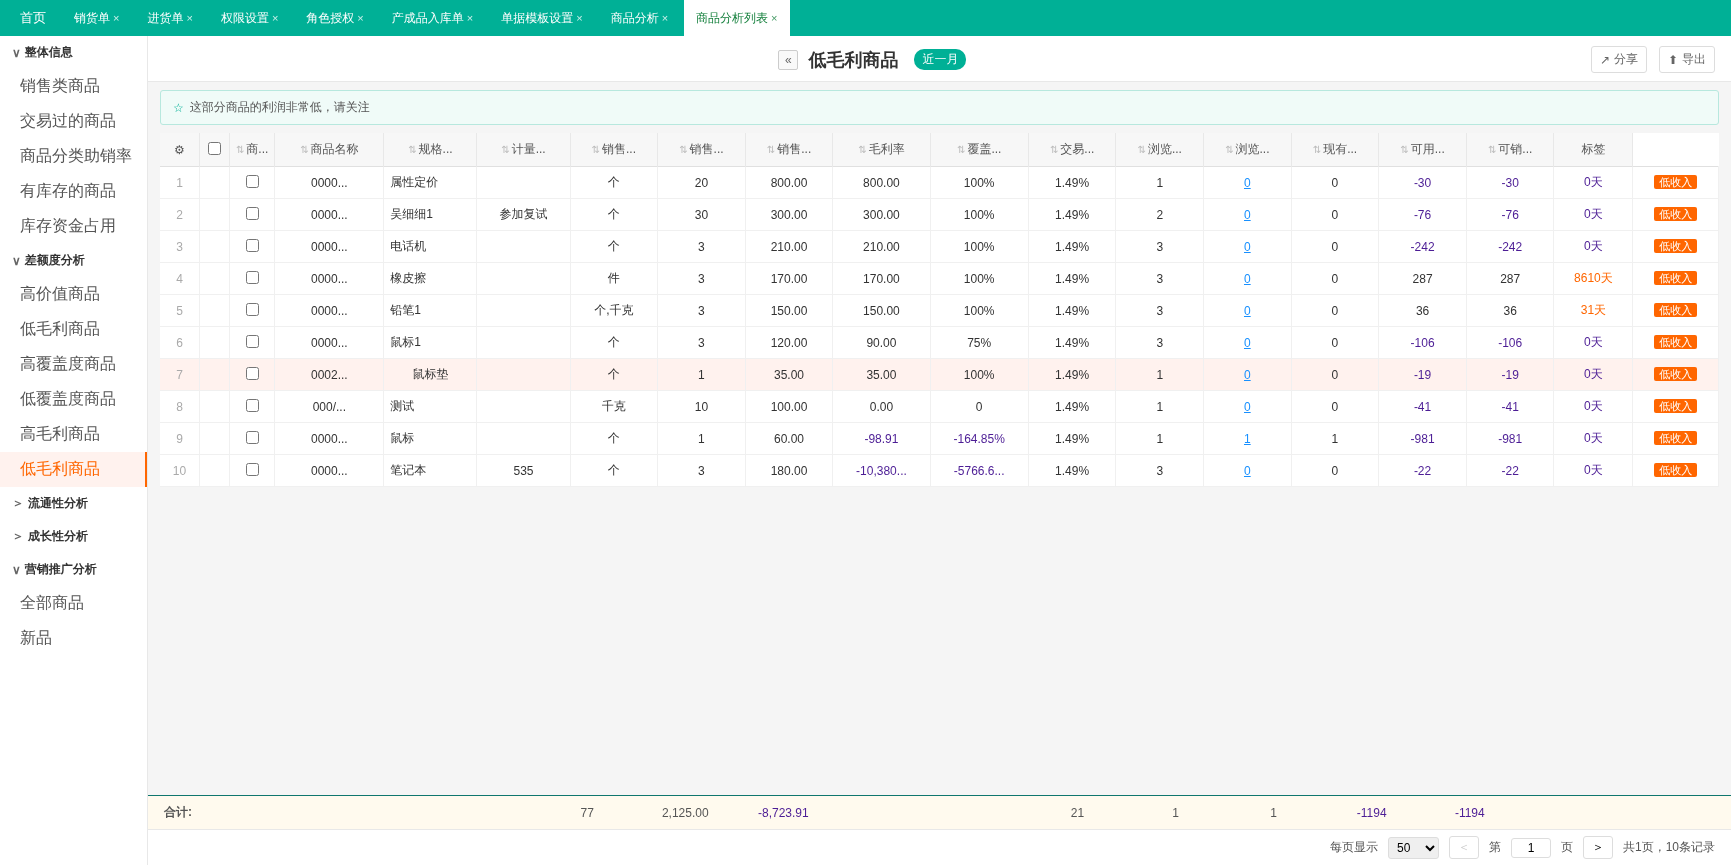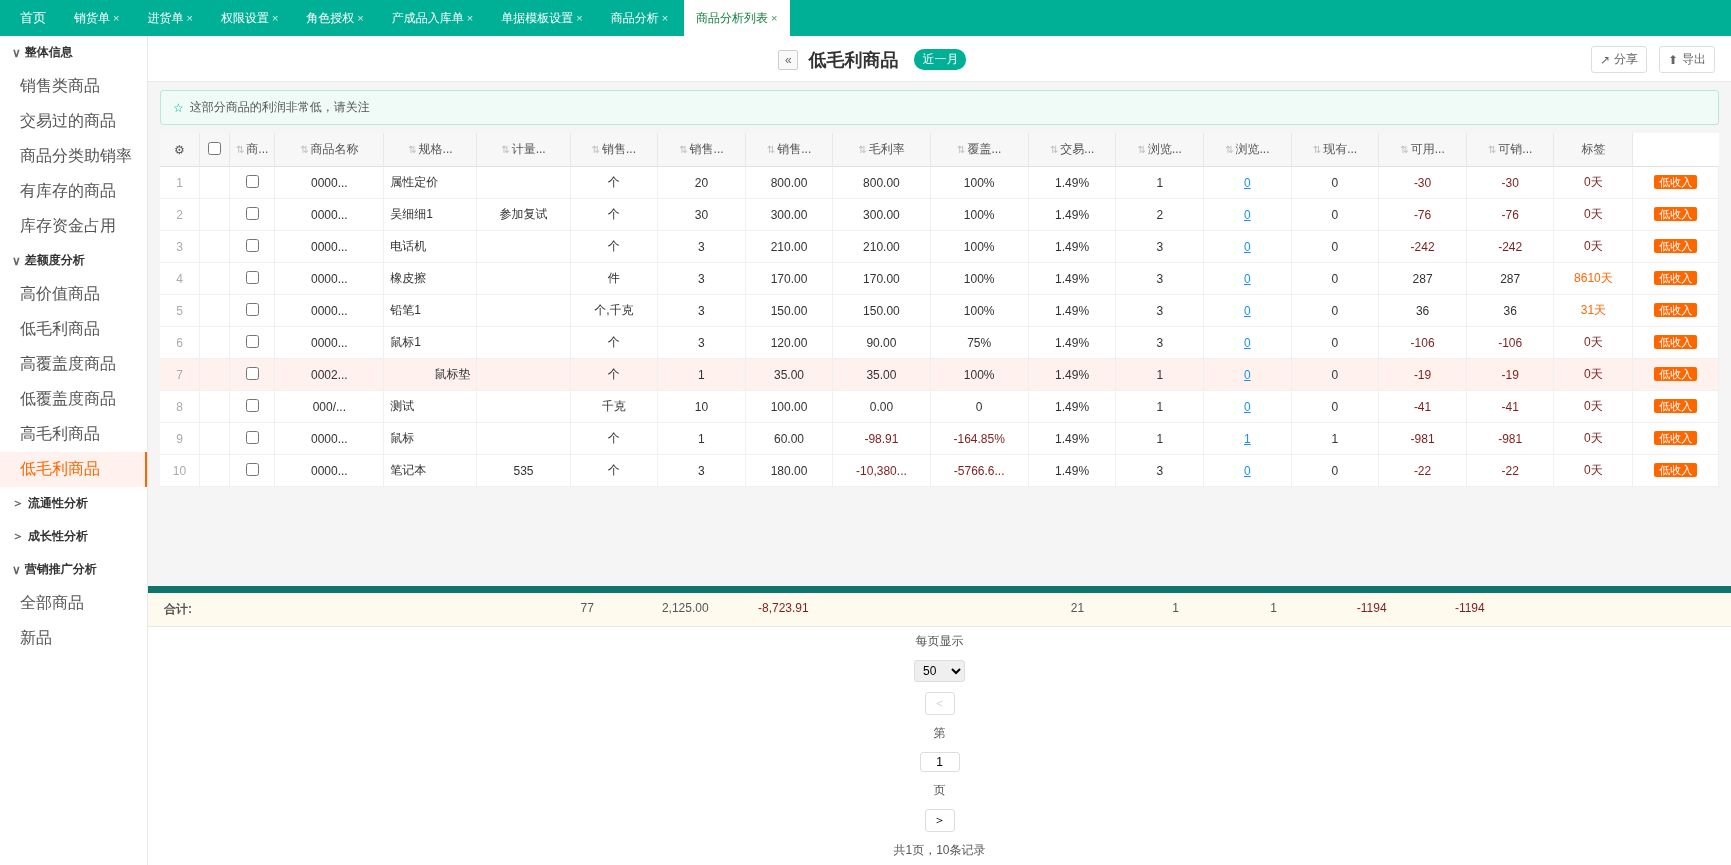--- a/index.html
+++ b/index.html
@@ -175,49 +175,48 @@
     td {
       padding: 7px 6px;
       text-align: center;
       color: #333;
       border-bottom: 1px solid #f0f0f0;
       border-right: 1px solid #f0f0f0;
       white-space: nowrap;
     }
     tr.highlighted td { background: #fff2ee; }
     .tag-orange-bg { background: #ff6600; color: #fff; padding: 1px 5px; border-radius: 2px; font-size: 11px; }
-    .val-red { color: #7f1d1d; }
+    .val-red { color: #4c1d95; }
     .val-blue { color: #1890ff; text-decoration: underline; cursor: pointer; }
     .val-orange { color: #ff6600; }
 
     
     .footer-bar {
       background: #fffaee;
-      border-top: 7px solid #0f766e;
+      border-top: 1px solid #0f766e;
       padding: 8px 16px;
       display: flex;
-      align-items: flex-start;
+      align-items: center;
       font-size: 12px;
       color: #555;
       gap: 0;
     }
     .footer-label { font-weight: bold; margin-right: 20px; min-width: 60px; }
 
     
     .pagination-bar {
       background: #fff;
       border-top: 1px solid #e8e8e8;
       padding: 6px 16px;
       display: flex;
       align-items: center;
       justify-content: flex-end;
       gap: 10px;
       font-size: 12px;
       color: #555;
-      flex-direction: column;
     }
     .pagination-select {
       border: 1px solid #ddd;
       border-radius: 3px;
       padding: 2px 4px;
       font-size: 12px;
     }
     .page-btn {
       border: 1px solid #ddd;
       background: #fff;
@@ -507,21 +506,21 @@
     <td class="val-red">-106</td>
     <td class="val-red">-106</td>
     <td class="val-red">0天</td>
     <td><span class="tag-orange-bg">低收入</span></td>
   </tr>
             <tr class="highlighted">
               <td style="color: rgb(170, 170, 170);">7</td>
     <td></td>
     <td class="checkbox-col"><input type="checkbox" style=""></td>
     <td>0002...</td>
-    <td style="text-align:right;">鼠标垫</td>
+    <td style="text-align:center;">鼠标垫</td>
     <td></td>
     <td>个</td>
     <td>1</td>
     <td>35.00</td>
     <td class="">35.00</td>
     <td class="">100%</td>
     <td>1.49%</td>
     <td>1</td>
     <td class="val-blue">0</td>
     <td>0</td>

